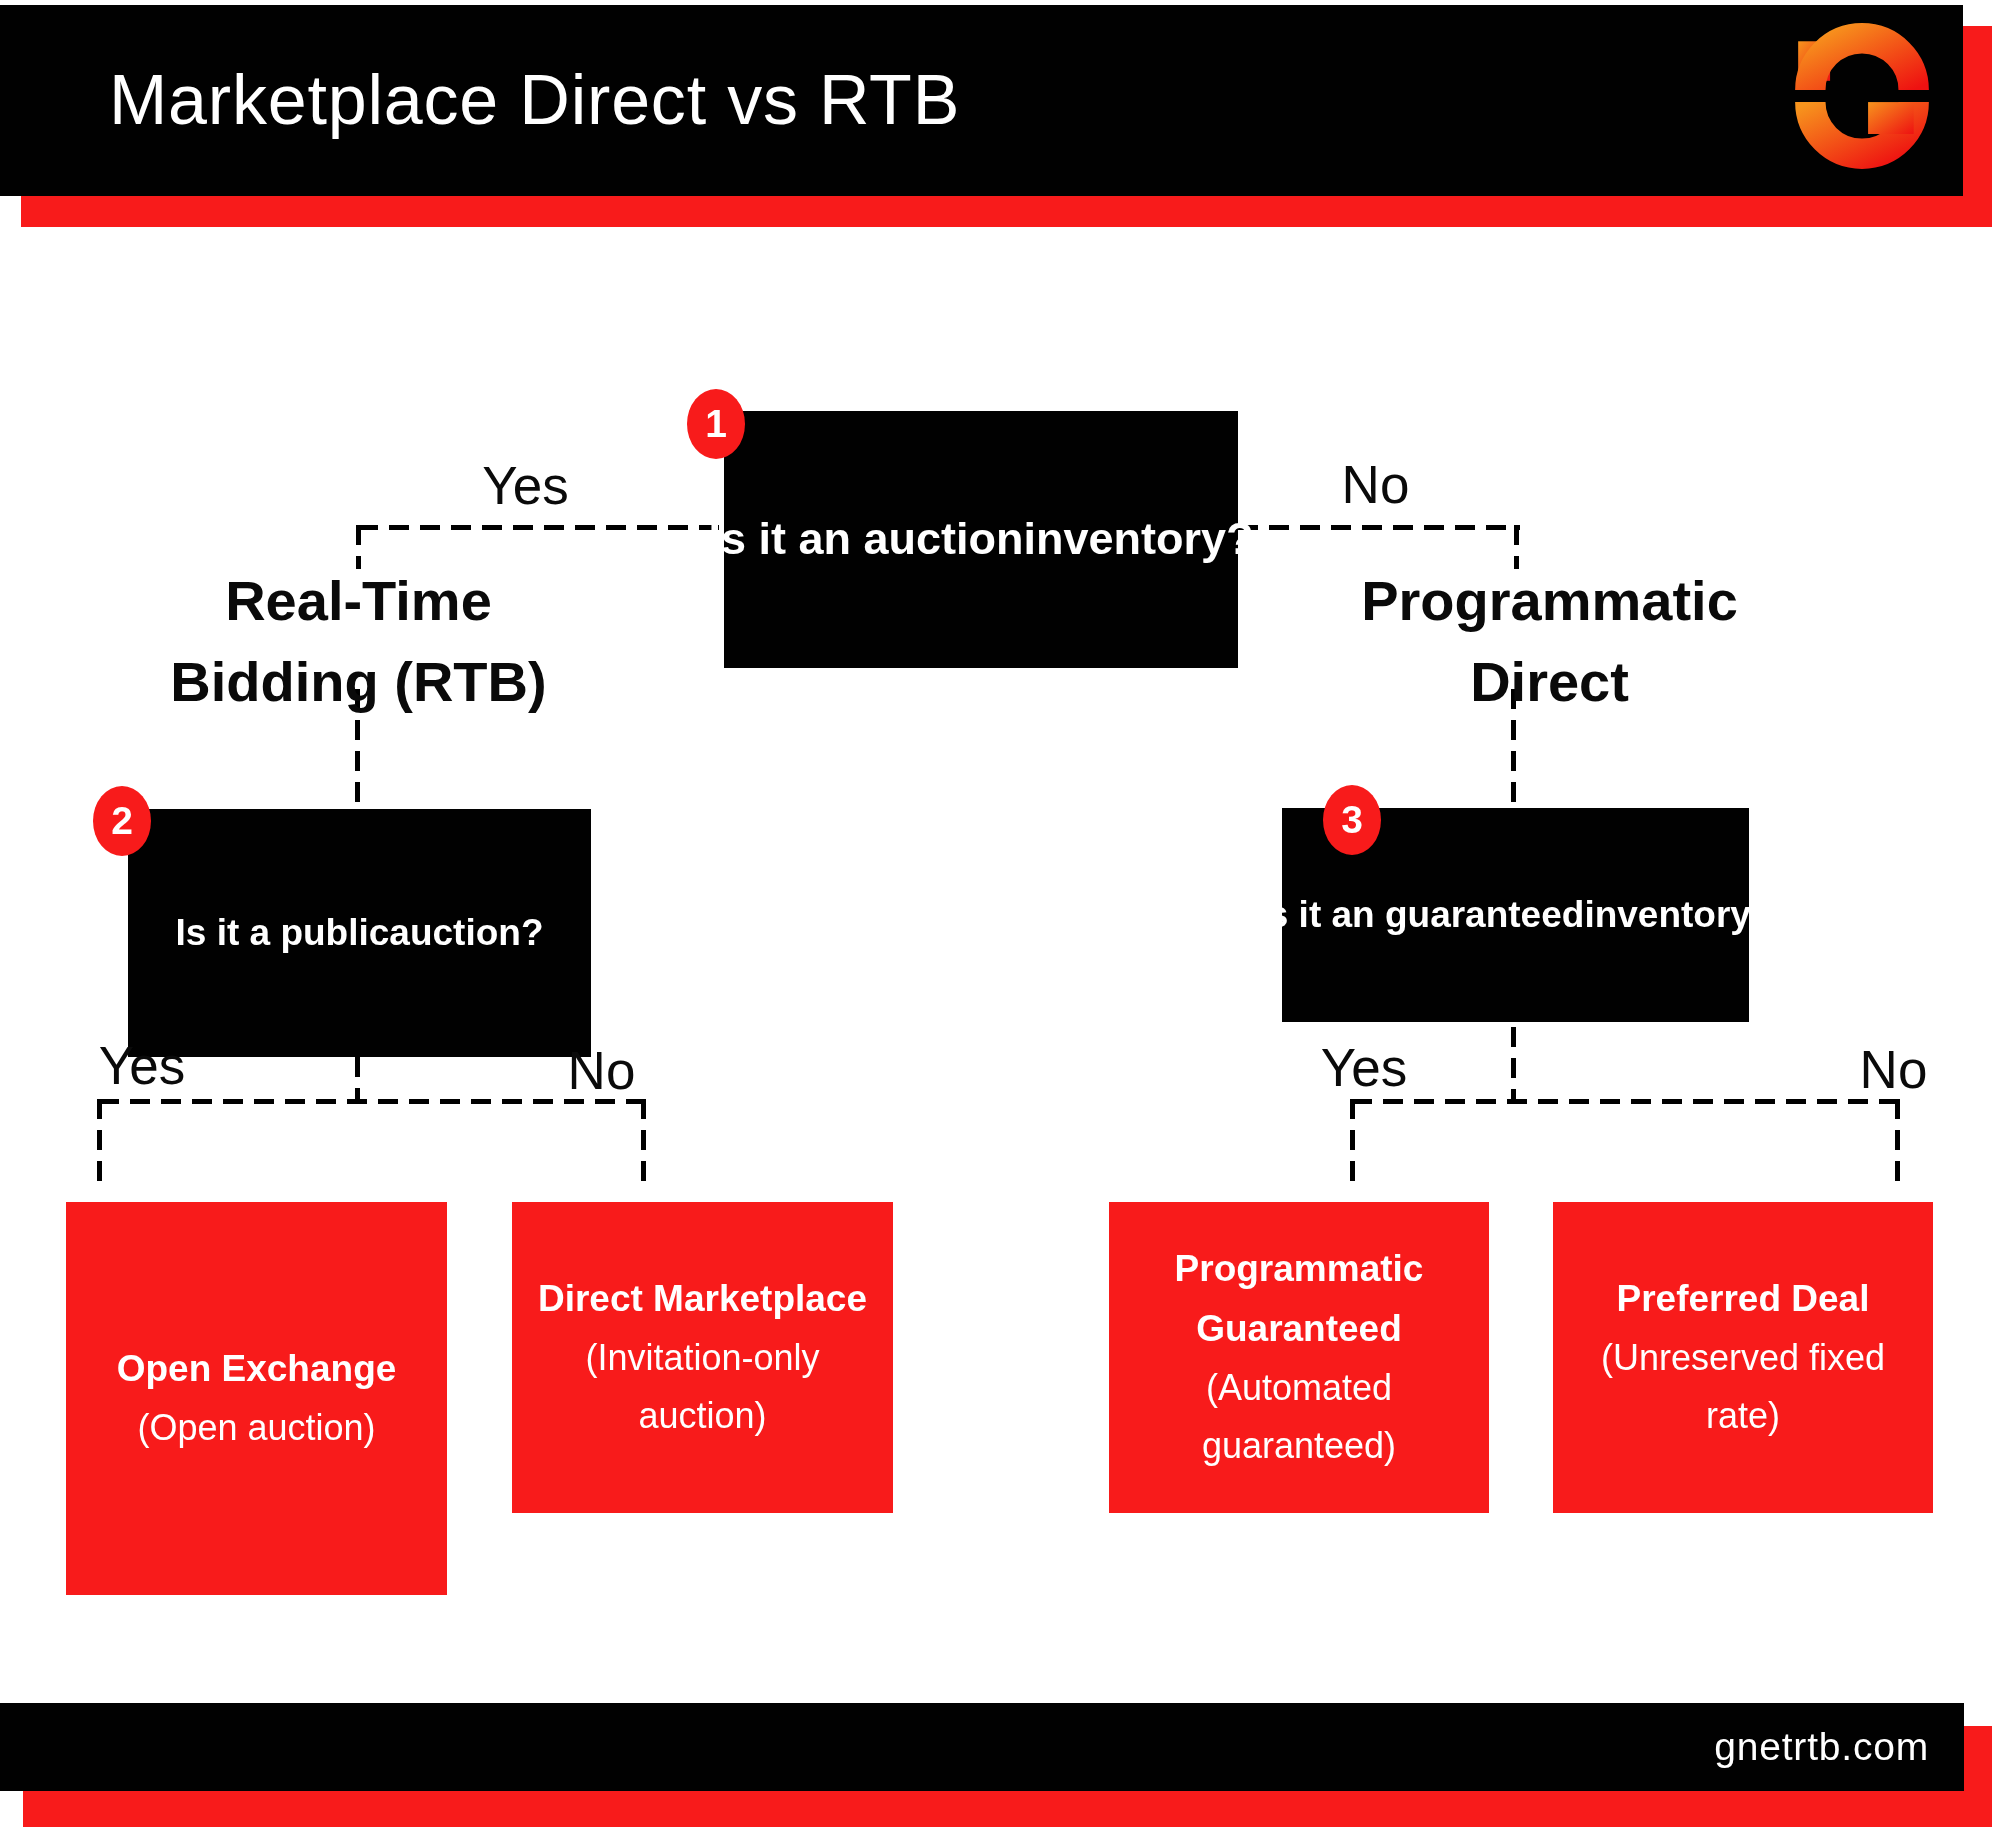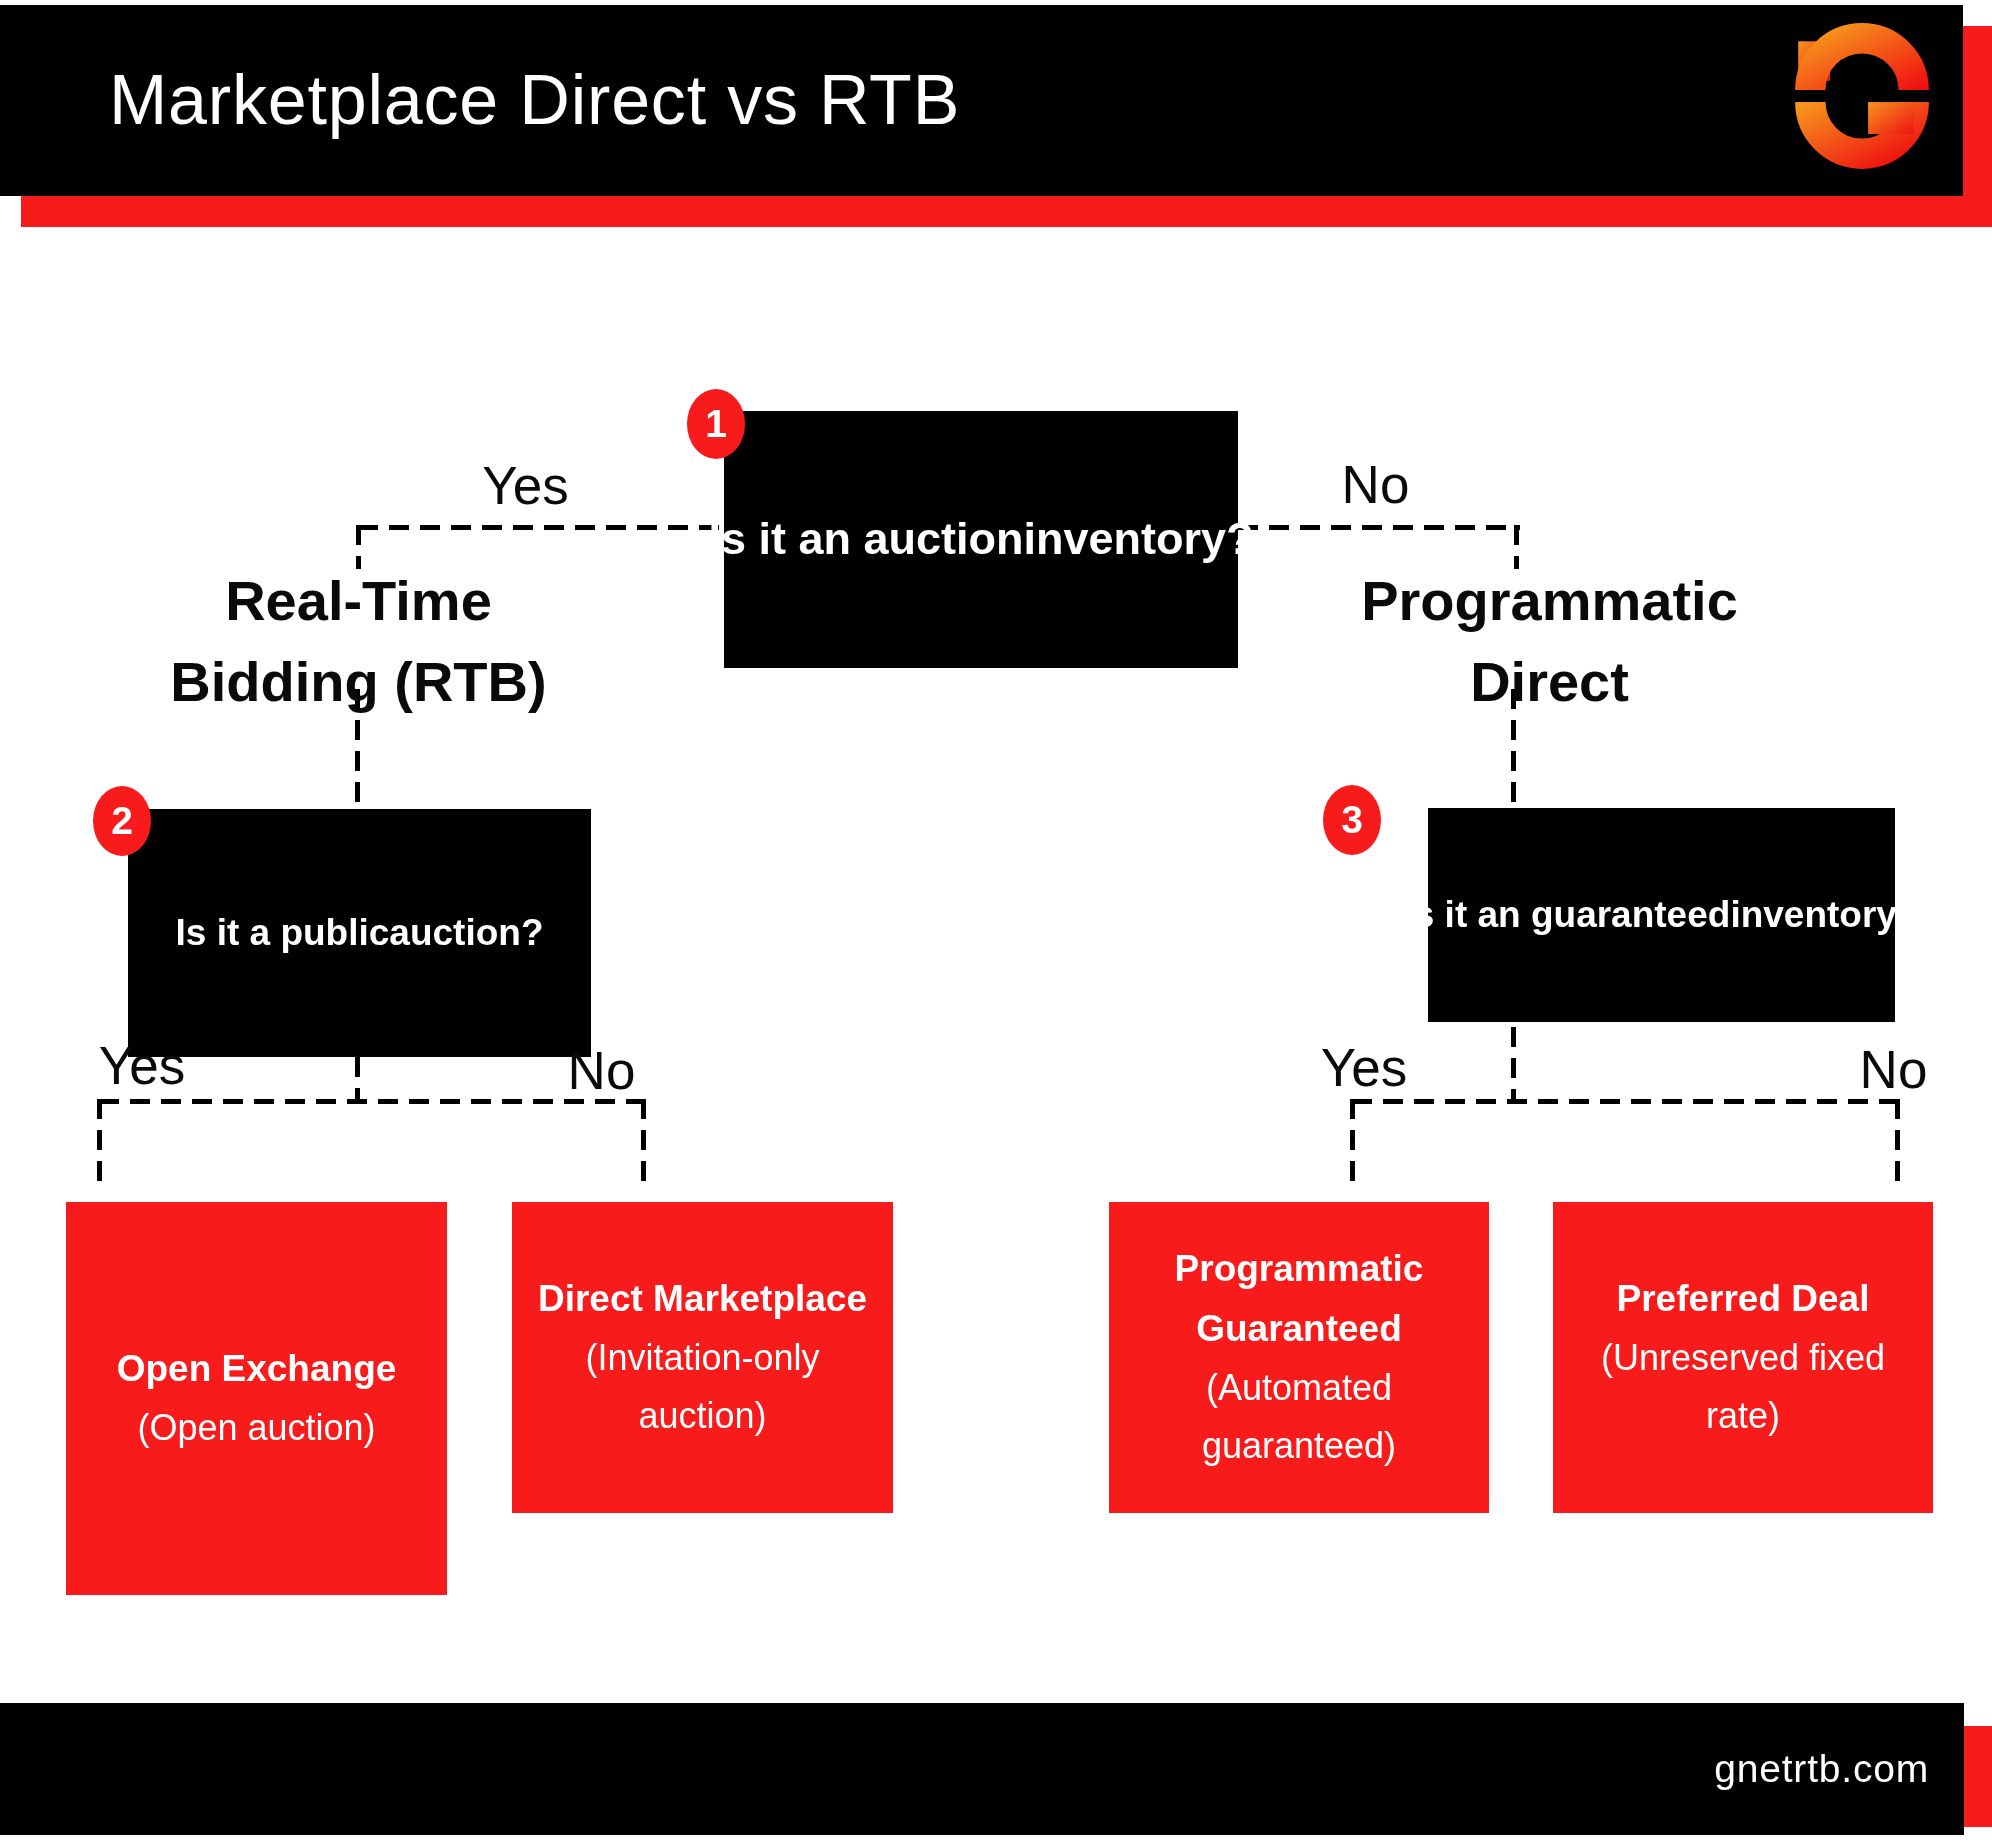--- a/index.html
+++ b/index.html
@@ -13,34 +13,34 @@
   .bar-black{background:#010101;}
   .bar-red{background:#f81b1b;}
   #header-red{left:21px;top:26px;width:1971px;height:201px;z-index:1;}
   #header-black{left:0;top:4.7px;width:1963px;height:191px;z-index:2;display:flex;align-items:center;}
   #page-title{
     margin-left:109px;color:#ffffff;font-size:70px;font-weight:400;letter-spacing:0.8px;white-space:nowrap;
   }
   #brand-logo{left:1786px;top:20px;width:152px;height:152px;z-index:3;}
 
   #footer-red{left:23px;top:1726px;width:1969px;height:101px;z-index:1;}
-  #footer-black{left:0;top:1703px;width:1964px;height:132px;z-index:2;display:flex;align-items:center;justify-content:flex-end;}
+  #footer-black{left:0;top:1703px;width:1964px;height:88px;z-index:2;display:flex;align-items:center;justify-content:flex-end;}
   #footer-site{color:#ffffff;font-size:39px;margin-right:35px;letter-spacing:0.8px;}
 
   
   .node{
     background:#010101;color:#ffffff;display:flex;flex-direction:row;
     align-items:center;justify-content:center;text-align:center;font-weight:700;z-index:2;
   }
   .node .qline{white-space:nowrap;}
   #node-1{left:724px;top:411px;width:514px;height:257px;font-size:45px;}
   #node-1 .qline{line-height:2.55;}
   #node-2{left:128px;top:809px;width:463px;height:248px;font-size:37px;}
   #node-2 .qline{line-height:2.3;}
-  #node-3{left:1428px;top:808px;width:467px;height:214px;font-size:37px;}
+  #node-3{left:1282px;top:808px;width:467px;height:214px;font-size:37px;}
   #node-3 .qline{line-height:2.3;}
 
   .badge{
     width:58px;height:70px;border-radius:50%;background:#f81b1b;color:#ffffff;
     font-size:39px;font-weight:700;display:flex;align-items:center;justify-content:center;z-index:4;
   }
   #badge-1{left:687px;top:389px;}
   #badge-2{left:93px;top:786px;}
   #badge-3{left:1323px;top:785px;}
 

